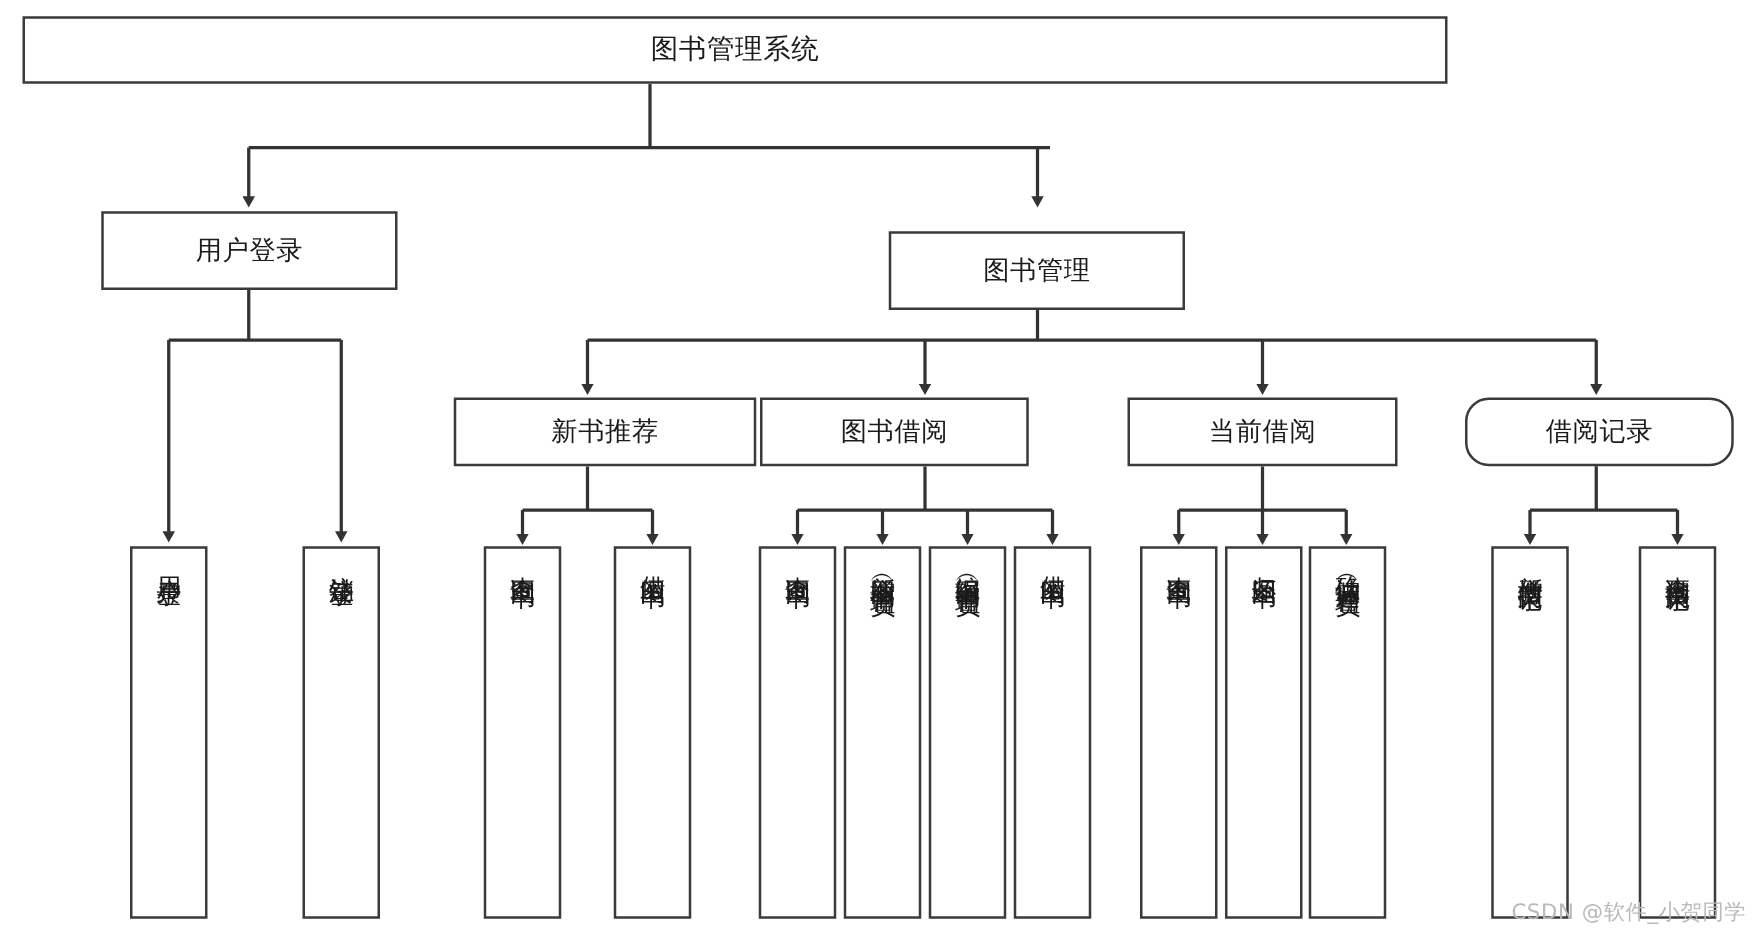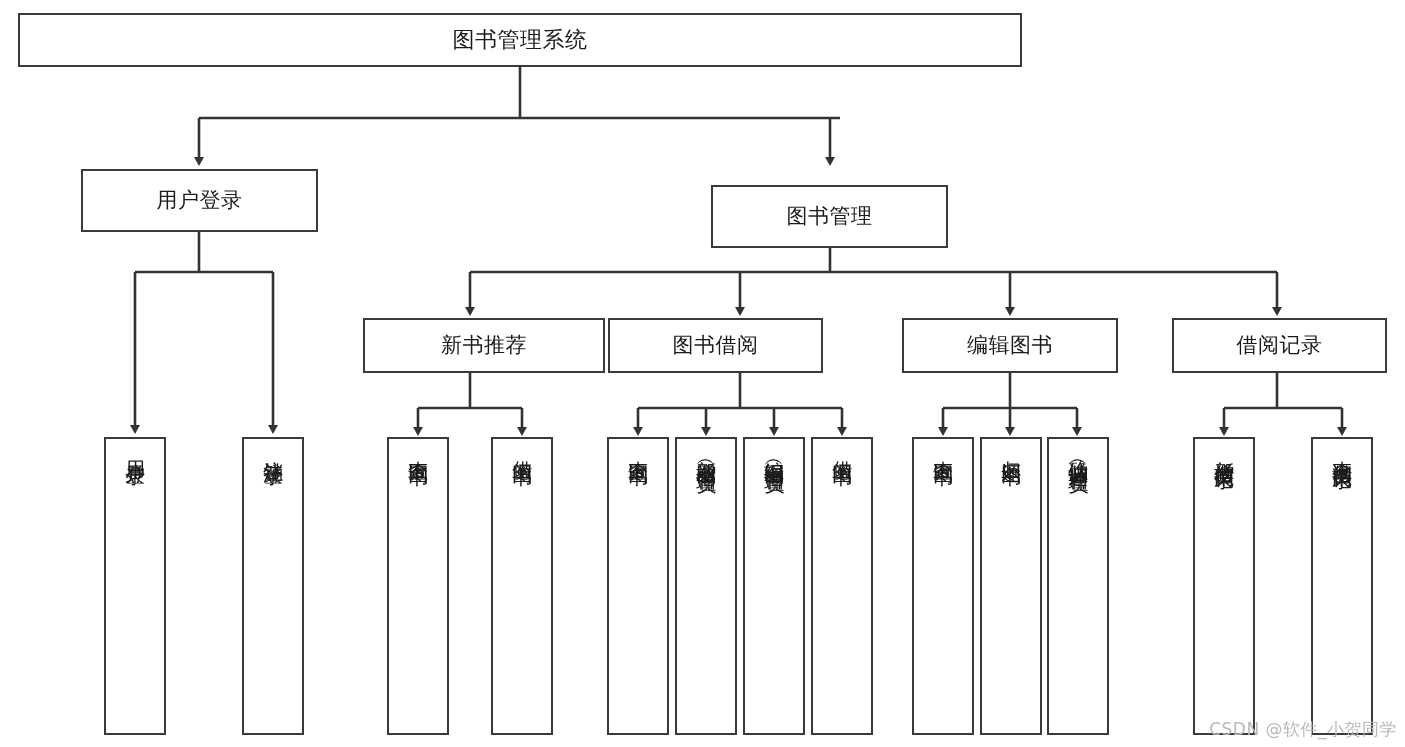--- a/index.html
+++ b/index.html
@@ -115,45 +115,45 @@
       <path d="M1010,408 L1010,428" marker-end="url(#arrow)"></path>
       <path d="M1077,408 L1077,428" marker-end="url(#arrow)"></path>
 
       <path d="M1277,373 L1277,408"></path>
       <path d="M1224,408 L1342,408"></path>
       <path d="M1224,408 L1224,428" marker-end="url(#arrow)"></path>
       <path d="M1342,408 L1342,428" marker-end="url(#arrow)"></path>
     </g>
   </svg>
 
-  <div class="node h root" style="left:18px; top:13px; width:1004px; height:54px;">
+  <div class="node h root" style="left:18px; top:13px; width:1140px; height:54px;">
     <span>图书管理系统</span>
   </div>
 
   <div class="node h" style="left:81px; top:169px; width:237px; height:63px;">
     <span>用户登录</span>
   </div>
 
   <div class="node h" style="left:711px; top:169px; width:237px; height:63px;margin-top:16px;">
     <span>图书管理</span>
   </div>
 
   <div class="node h" style="left:363px; top:318px; width:242px; height:55px;">
     <span>新书推荐</span>
   </div>
 
   <div class="node h" style="left:608px; top:318px; width:215px; height:55px;">
     <span>图书借阅</span>
   </div>
 
   <div class="node h" style="left:902px; top:318px; width:216px; height:55px;">
-    <span>编辑图书</span>
-  </div>
-
-  <div class="node h" style="left:1172px; top:318px; width:215px; height:55px;">
+    <span>当前借阅</span>
+  </div>
+
+  <div class="node h" style="left:1172px; top:318px; width:215px; height:55px;border-radius:19px;">
     <span>借阅记录</span>
   </div>
 
   <div class="node v" style="left:104px; top:437px; width:62px; height:298px;">
     <span class="vtext">用户登录</span>
   </div>
 
   <div class="node v" style="left:242px; top:437px; width:62px; height:298px;">
     <span class="vtext">注销登录</span>
   </div>

